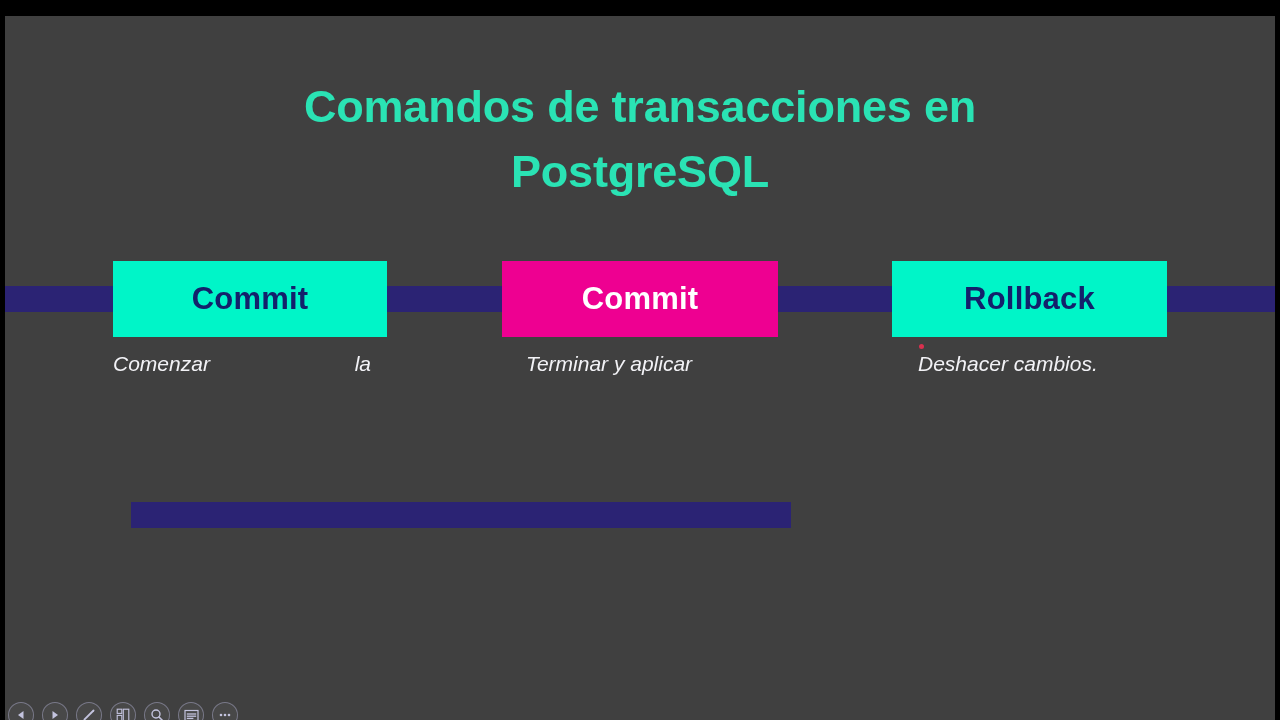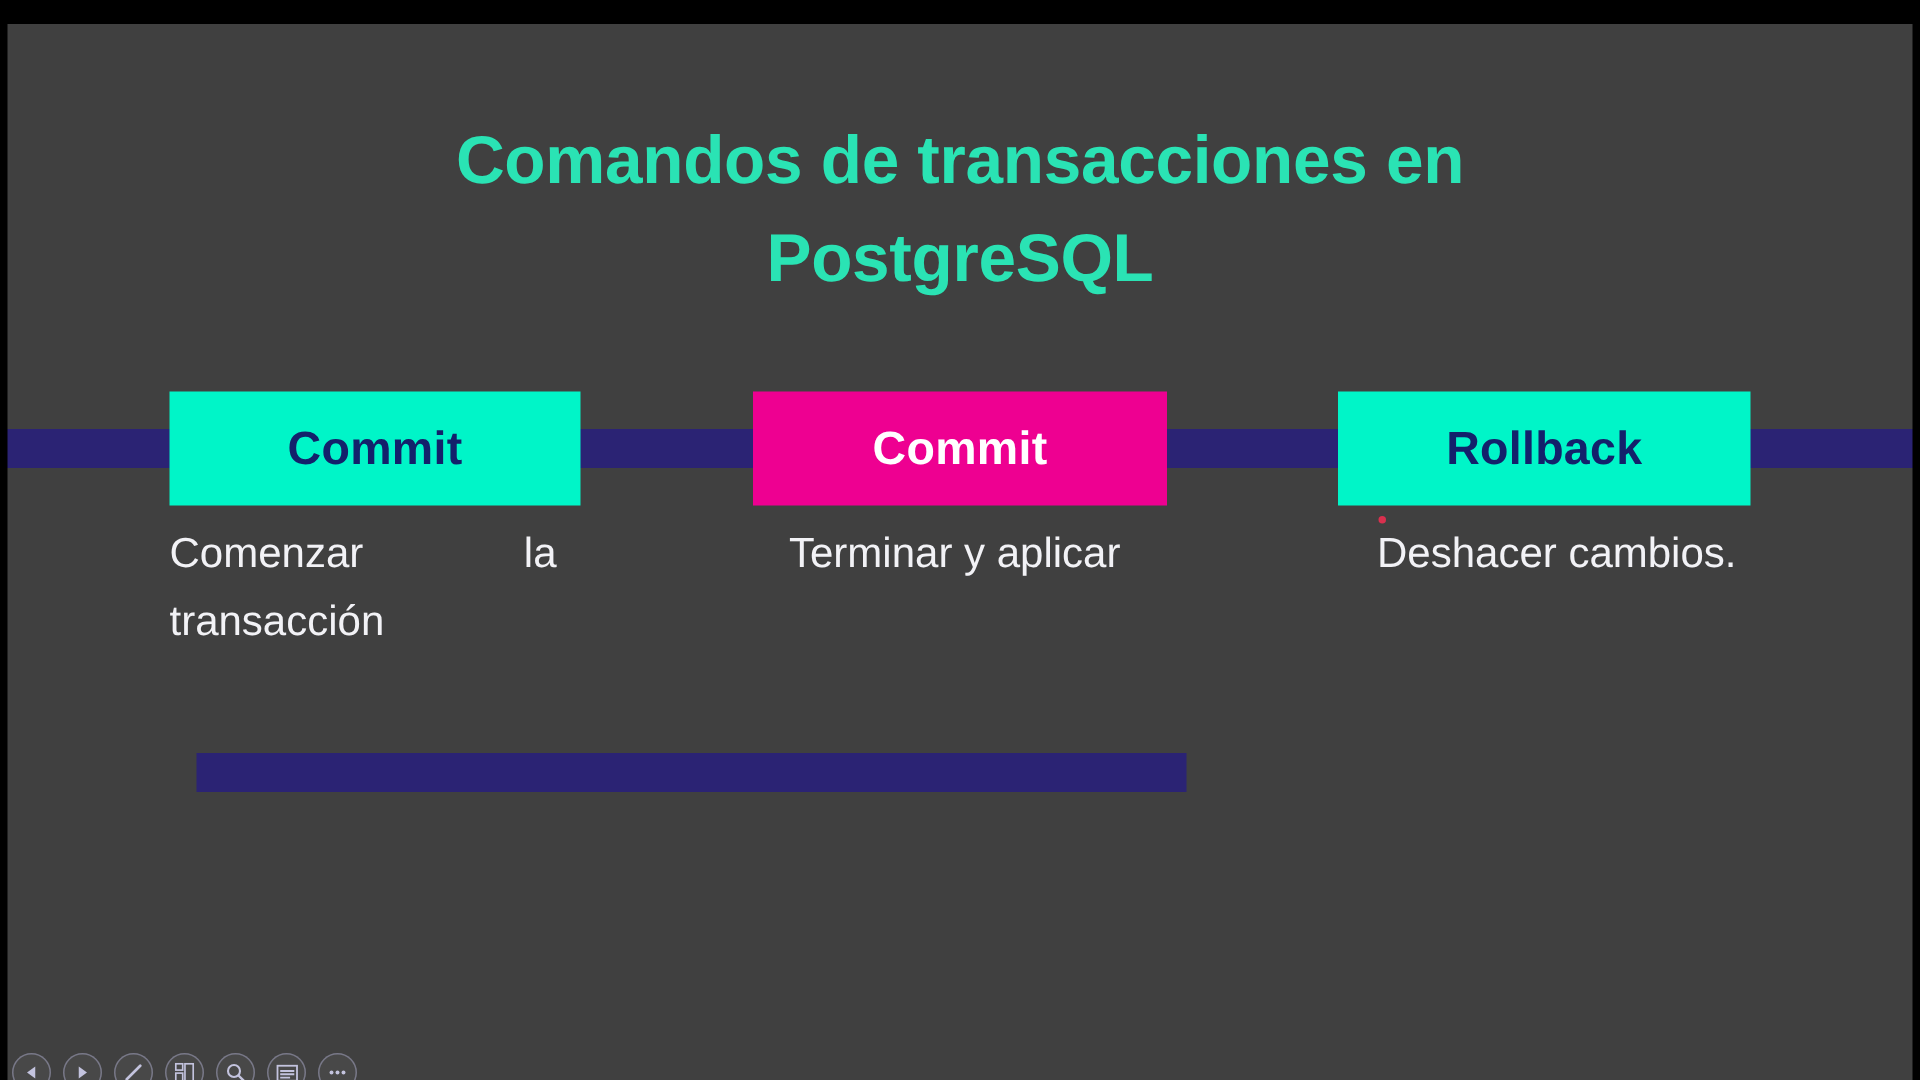--- a/index.html
+++ b/index.html
@@ -86,23 +86,24 @@
     color: #13216b;
   }
 
   .chip-magenta {
     background: #ee0091;
     color: #ffffff;
   }
 
   .card-desc {
     color: #f2f2f6;
-    font-size: 28px;
+    font-size: 21px;
     line-height: 1.6;
     margin-top: 10px;
+    font-style: italic;
   }
 
   
   .desc-justify {
     text-align: justify;
     text-align-last: justify;
   }
   .desc-justify > span { display: block; }
   .desc-justify .line-1 {
     text-align: justify;
@@ -169,21 +170,20 @@
 
   <div id="connector-top" class="connector"></div>
   <div id="connector-bottom" class="connector"></div>
 
   <h1 id="slide-title">Comandos de transacciones en PostgreSQL</h1>
 
   <div id="card-begin" class="card">
     <div class="card-chip chip-teal">Commit</div>
     <div class="card-desc desc-justify">
       <span class="line-1">Comenzar la</span>
-      <span class="line-2">transacción</span>
     </div>
   </div>
 
   <div id="card-commit" class="card">
     <div class="card-chip chip-magenta">Commit</div>
     <div class="card-desc">Terminar y aplicar</div>
   </div>
 
   <div id="card-rollback" class="card">
     <div class="card-chip chip-teal">Rollback</div>

